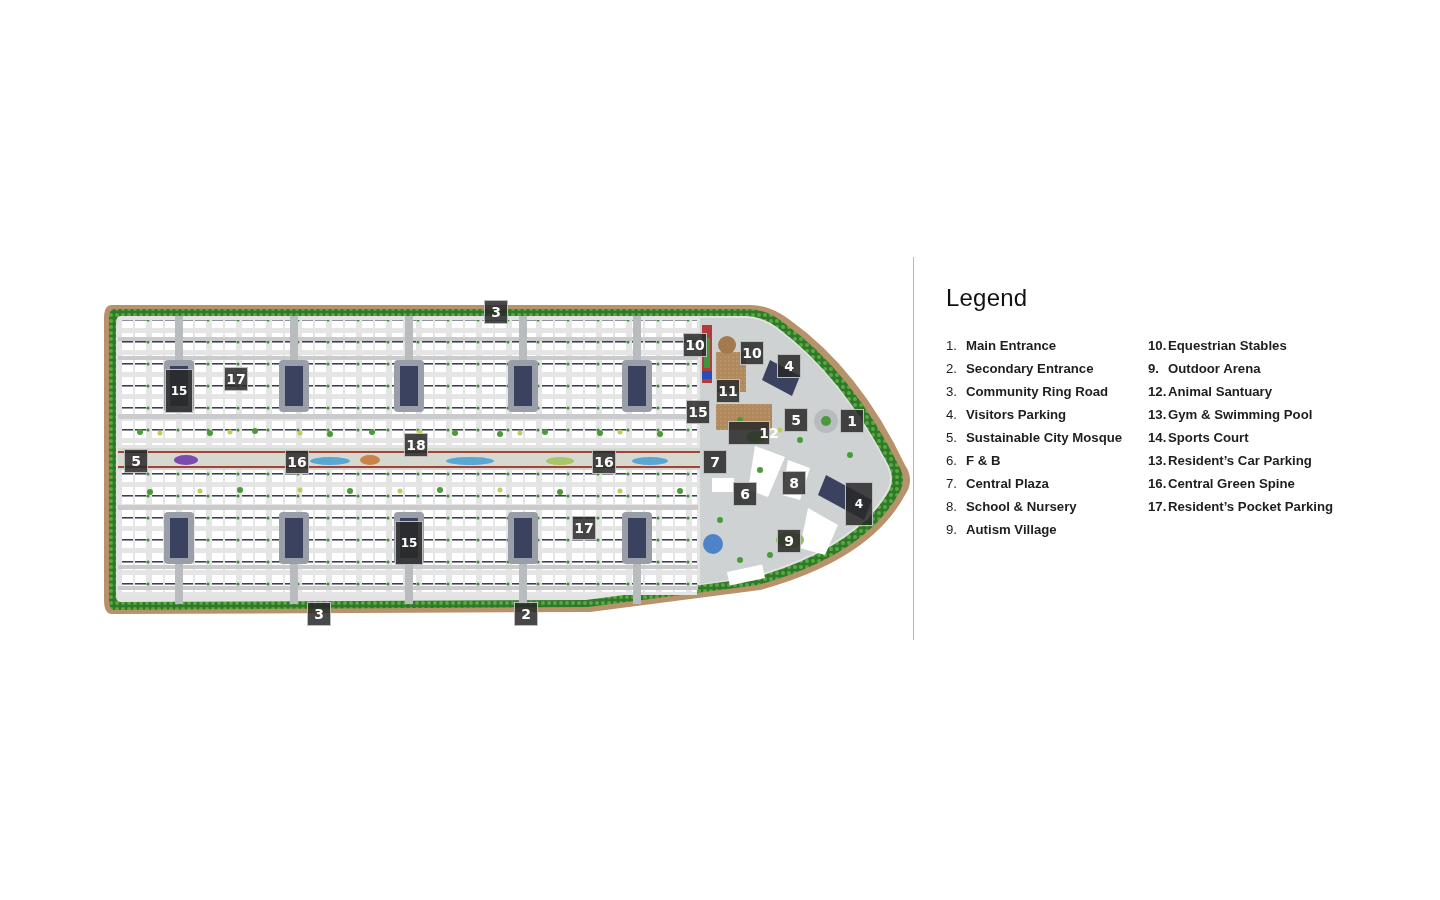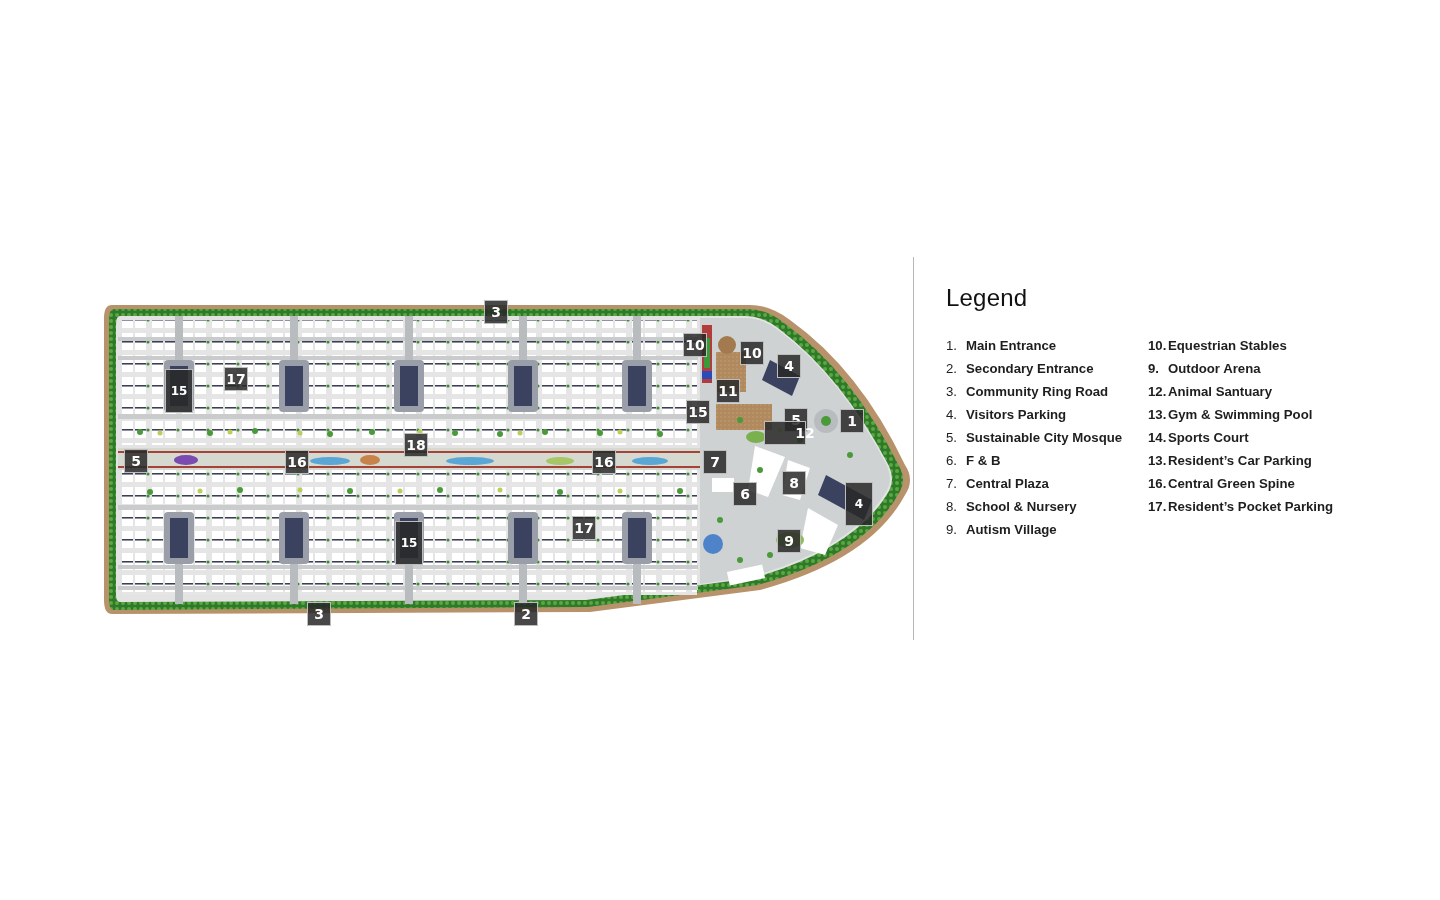--- a/index.html
+++ b/index.html
@@ -184,21 +184,21 @@
   <div class="marker" style="left:777px;top:354px;">4</div>
   <div class="marker big" style="left:845px;top:482px;">4</div>
   <div class="marker" style="left:124px;top:449px;">5</div>
   <div class="marker" style="left:784px;top:408px;">5</div>
   <div class="marker" style="left:733px;top:482px;">6</div>
   <div class="marker" style="left:703px;top:450px;">7</div>
   <div class="marker" style="left:782px;top:471px;">8</div>
   <div class="marker" style="left:777px;top:529px;">9</div>
   <div class="marker" style="left:740px;top:341px;">10</div>
   <div class="marker" style="left:716px;top:379px;">11</div>
-  <div class="marker" style="left:764px;top:421px;padding-left:40px;">12</div>
+  <div class="marker" style="left:728px;top:421px;padding-left:40px;">12</div>
   <div class="marker" style="left:686px;top:400px;">15</div>
   <div class="marker" style="left:683px;top:333px;">10</div>
   <div class="marker big" style="left:165px;top:369px;">15</div>
   <div class="marker big" style="left:395px;top:521px;">15</div>
   <div class="marker" style="left:285px;top:450px;">16</div>
   <div class="marker" style="left:592px;top:450px;">16</div>
   <div class="marker" style="left:224px;top:367px;">17</div>
   <div class="marker" style="left:572px;top:516px;">17</div>
   <div class="marker" style="left:404px;top:433px;">18</div>
 </div>

